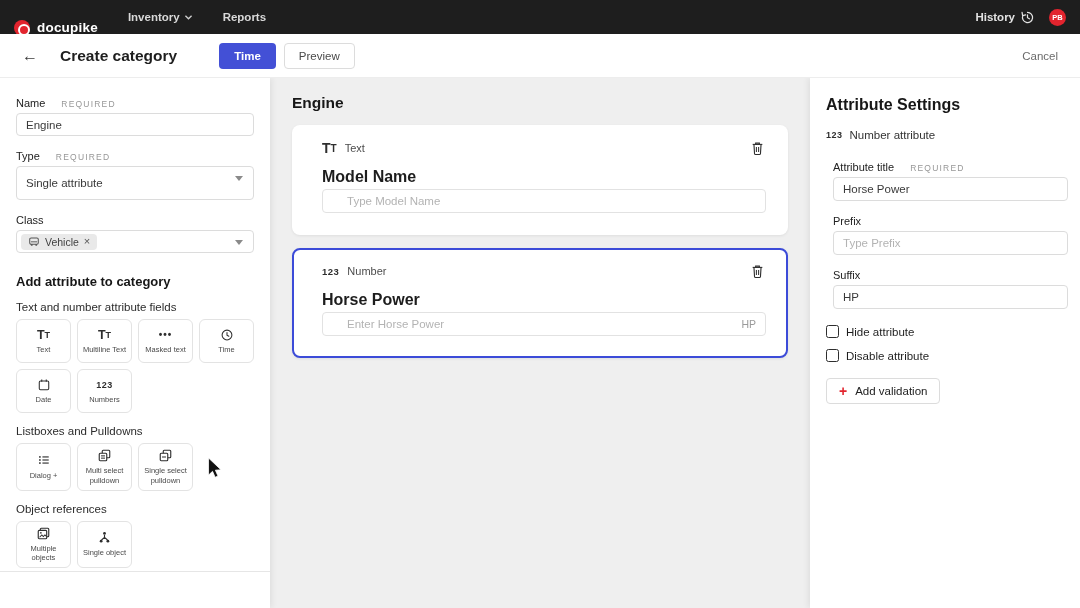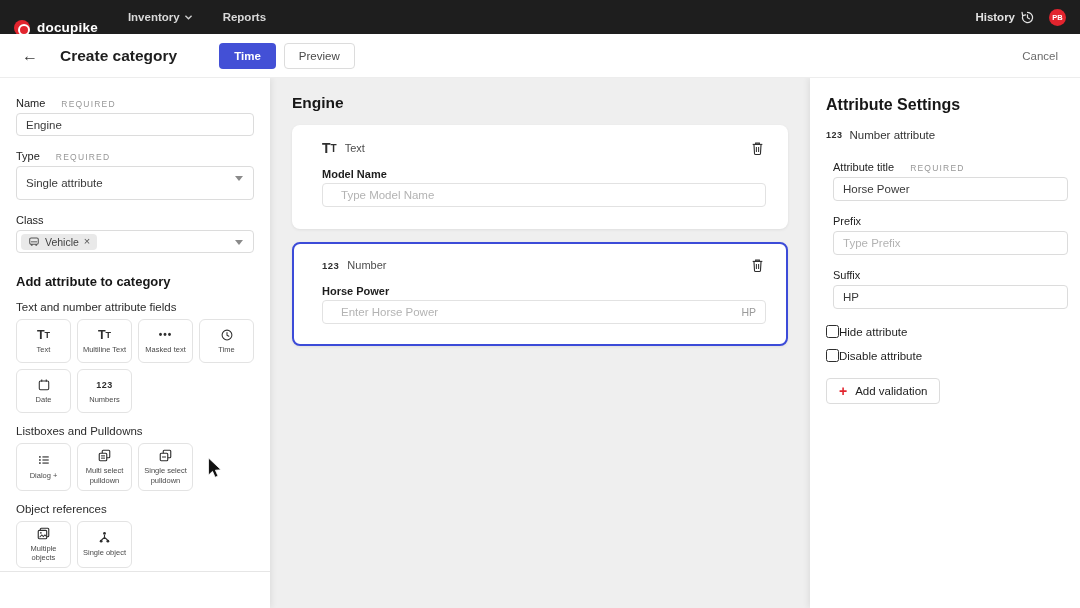--- a/index.html
+++ b/index.html
@@ -70,35 +70,35 @@
 
   
   .canvas { flex:1; background:#efefef; padding:16px 22px; position:relative; z-index:1; }
   .canvas-title { font-size:15.5px; font-weight:700; color:#171717; }
   .card { background:#fff; border-radius:8px; border:2px solid transparent;
     box-shadow:0 1px 3px rgba(0,0,0,.07); margin-top:13px; padding:13px 20px 20px 28px; position:relative; }
   .card.selected { border-color:#3c4bd8; }
   .card-head { display:flex; align-items:center; }
   .card-type { font-size:11px; color:#4d4d4d; margin-left:8px; }
   .trash-btn { margin-left:auto; cursor:pointer; display:flex; align-items:center; margin-right:2px; }
-  .card-field-label { font-size:11px; font-weight:700; margin-top:12px; color:#1d1d1d; }
+  .card-field-label { font-size:16px; font-weight:700; margin-top:12px; color:#1d1d1d; }
   .input-wrap { position:relative; margin-top:3px; }
-  .card-input { width:100%; height:24px; border:1px solid #e2e2e2; border-radius:4px; padding:0 18px;
+  .card-input { width:100%; height:24px; border:1px solid #e2e2e2; border-radius:4px; padding:0 24px;
     font-size:11.5px; color:#3a3a3a; font-family:inherit; outline:none; }
   .card-input::placeholder { color:#b3b3b3; }
   .suffix-tag { position:absolute; right:10px; top:6px; font-size:10.5px; color:#9a9a9a; }
 
   
   .settings { width:270px; background:#fff; position:relative; z-index:3;
     box-shadow:-2px 0 6px rgba(0,0,0,.07); padding:18px 12px 0 16px; }
   .settings-heading { font-size:16px; font-weight:700; color:#171717; }
   .subtype { display:flex; align-items:center; gap:7px; margin-top:15px; font-size:11.5px; color:#333; }
   .s-fields { margin-left:7px; margin-top:20px; }
   .s-field { margin-bottom:14px; }
-  .check-row { display:flex; align-items:center; gap:0; margin-top:11px; cursor:pointer; }
+  .check-row { display:flex; align-items:center; gap:7px; margin-top:11px; cursor:pointer; }
   .check-row.first { margin-top:16px; }
   .checkbox { width:13px; height:13px; border:1.5px solid #2e2e2e; border-radius:2.5px; background:#fff; }
   .check-label { font-size:11.5px; color:#1f1f1f; }
   .add-validation { display:inline-flex; align-items:center; gap:8px; margin-top:16px;
     border:1px solid #dcdcdc; border-radius:4px; background:#fff; padding:5px 12px; cursor:pointer; }
   .plus { color:#e2242e; font-size:14px; font-weight:700; line-height:1; }
   .av-label { font-size:11.5px; color:#222; }
 
   .cursor { position:absolute; left:207px; top:458px; z-index:50; pointer-events:none; }
   svg.ic { display:block; }

